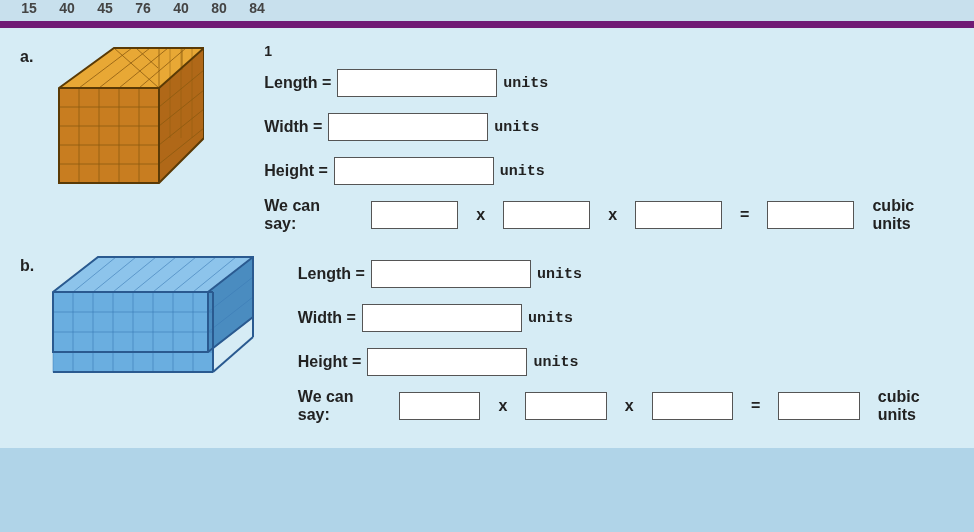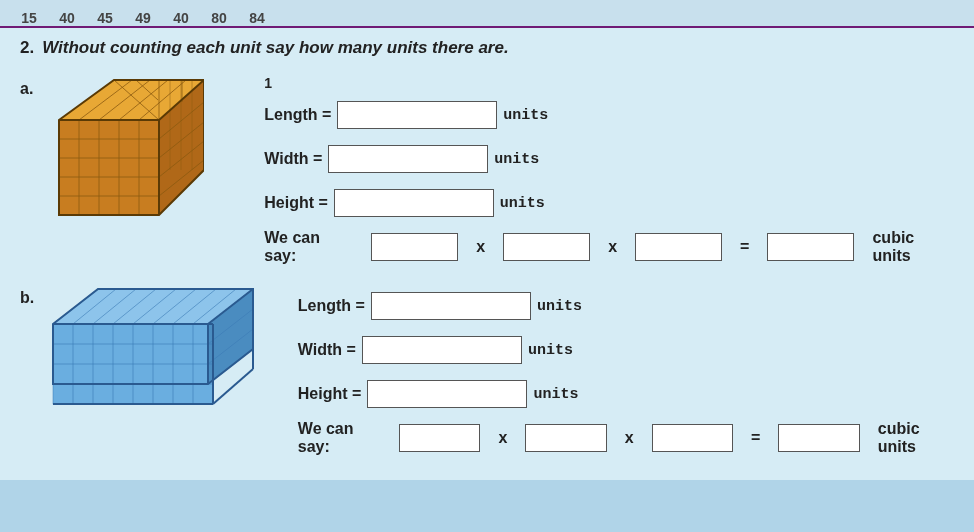--- a/index.html
+++ b/index.html
@@ -11,22 +11,22 @@
       min-height: 532px;
       overflow: hidden;
       position: relative;
     }
 
     .ruler-top {
       width: 100%;
       height: 28px;
       background: #c8e0ed;
       display: flex;
-      align-items: flex-end;
-      border-bottom: 2px solid #701a75;
+      align-items: flex-start;
+      border-bottom: 7px solid #701a75;
       position: relative;
     }
 
     .ruler-numbers {
       display: flex;
       gap: 0px;
       padding-left: 10px;
       font-size: 14px;
       color: #444;
       font-weight: bold;
@@ -153,32 +153,29 @@
     }
   </style>
 </head>
 <body>
 
 <div class="ruler-top">
   <div class="ruler-numbers">
     <span class="ruler-num">15</span>
     <span class="ruler-num">40</span>
     <span class="ruler-num">45</span>
-    <span class="ruler-num">49</span>
+    <span class="ruler-num">76</span>
     <span class="ruler-num">40</span>
     <span class="ruler-num">80</span>
     <span class="ruler-num">84</span>
   </div>
 </div>
 
 <div class="main-content">
 
-  <div class="question-header">
-    <span class="question-number">2.</span><span>Without counting each unit say how many units there are.</span>
-  </div>
 
   <div class="section">
     <div class="section-label">a.</div>
 
     <div class="cube-a-container">
       <svg width="155" height="155" viewBox="0 0 155 155">
 
         <polygon points="10,50 110,50 110,145 10,145" fill="#c87d20" stroke="#8B5A10" stroke-width="0.5"></polygon>
 
         <polygon points="10,50 65,10 155,10 110,50" fill="#e8a835" stroke="#8B5A10" stroke-width="0.5"></polygon>

